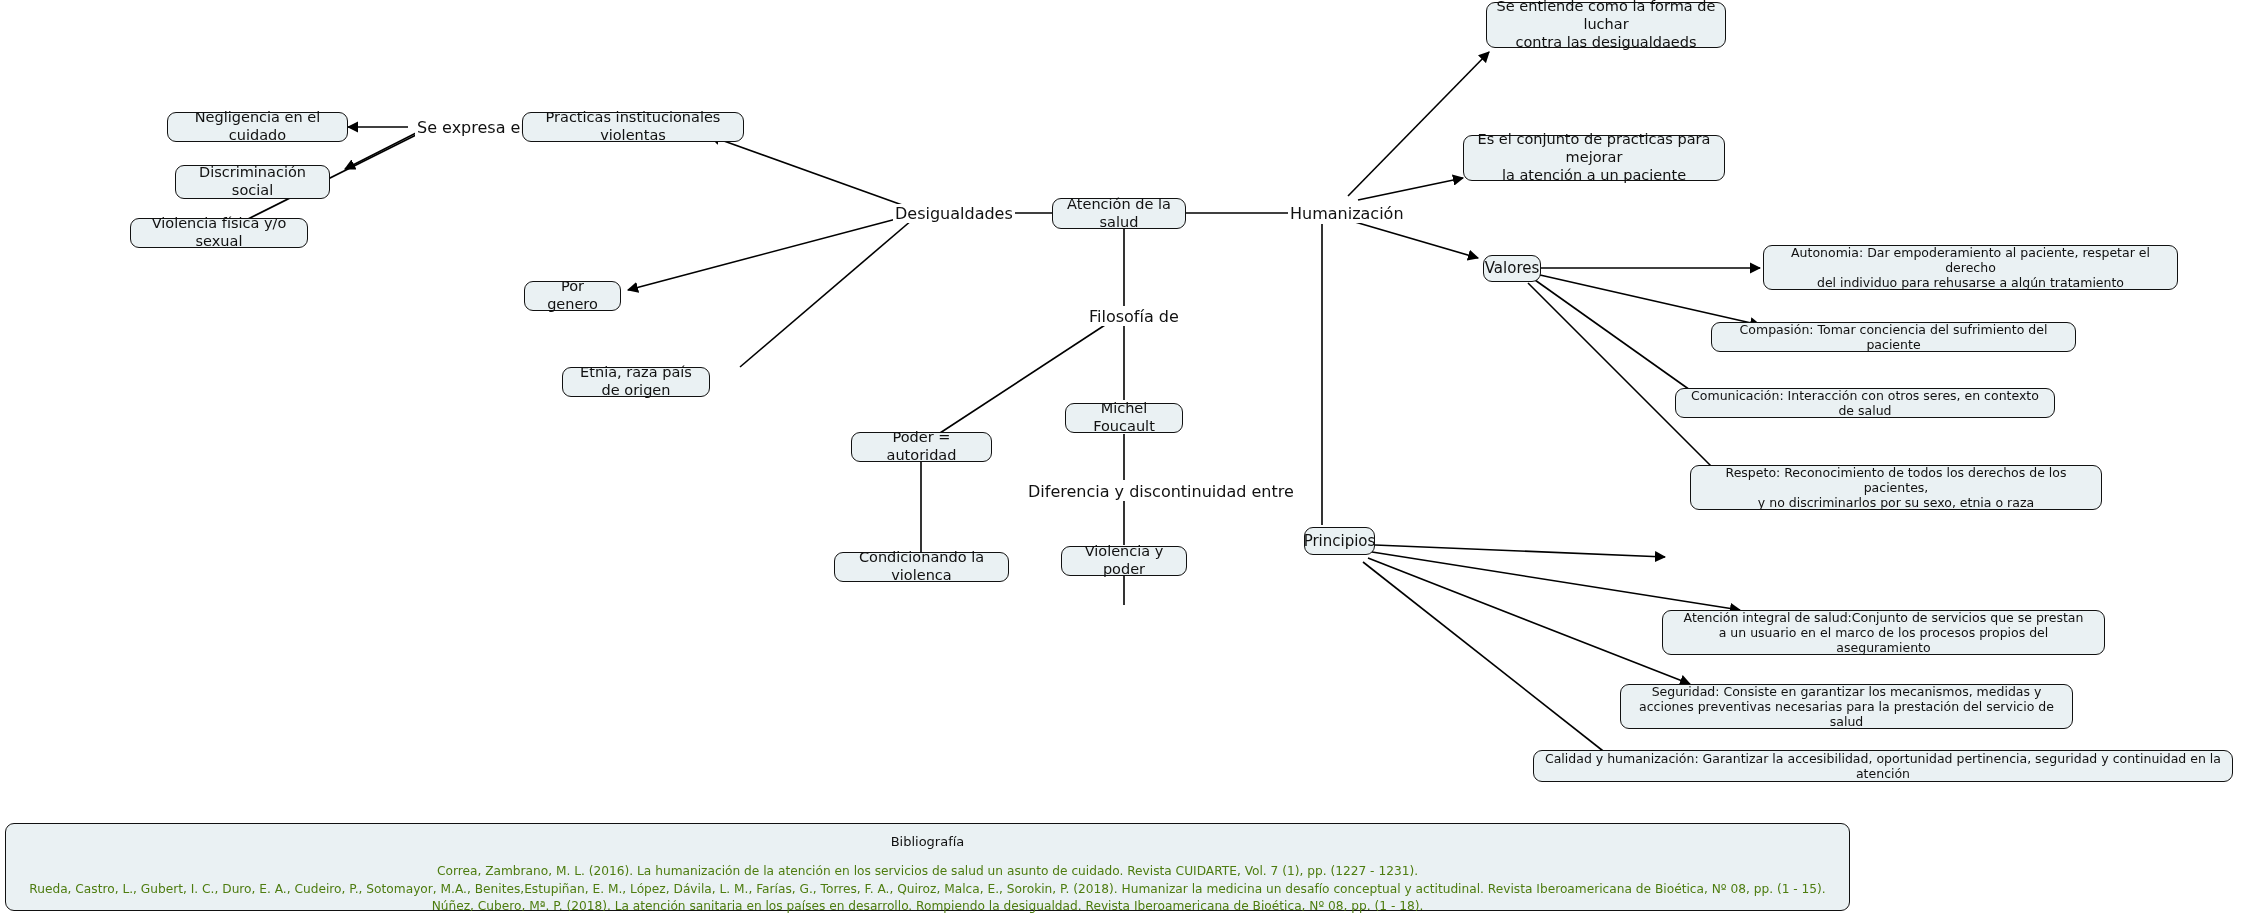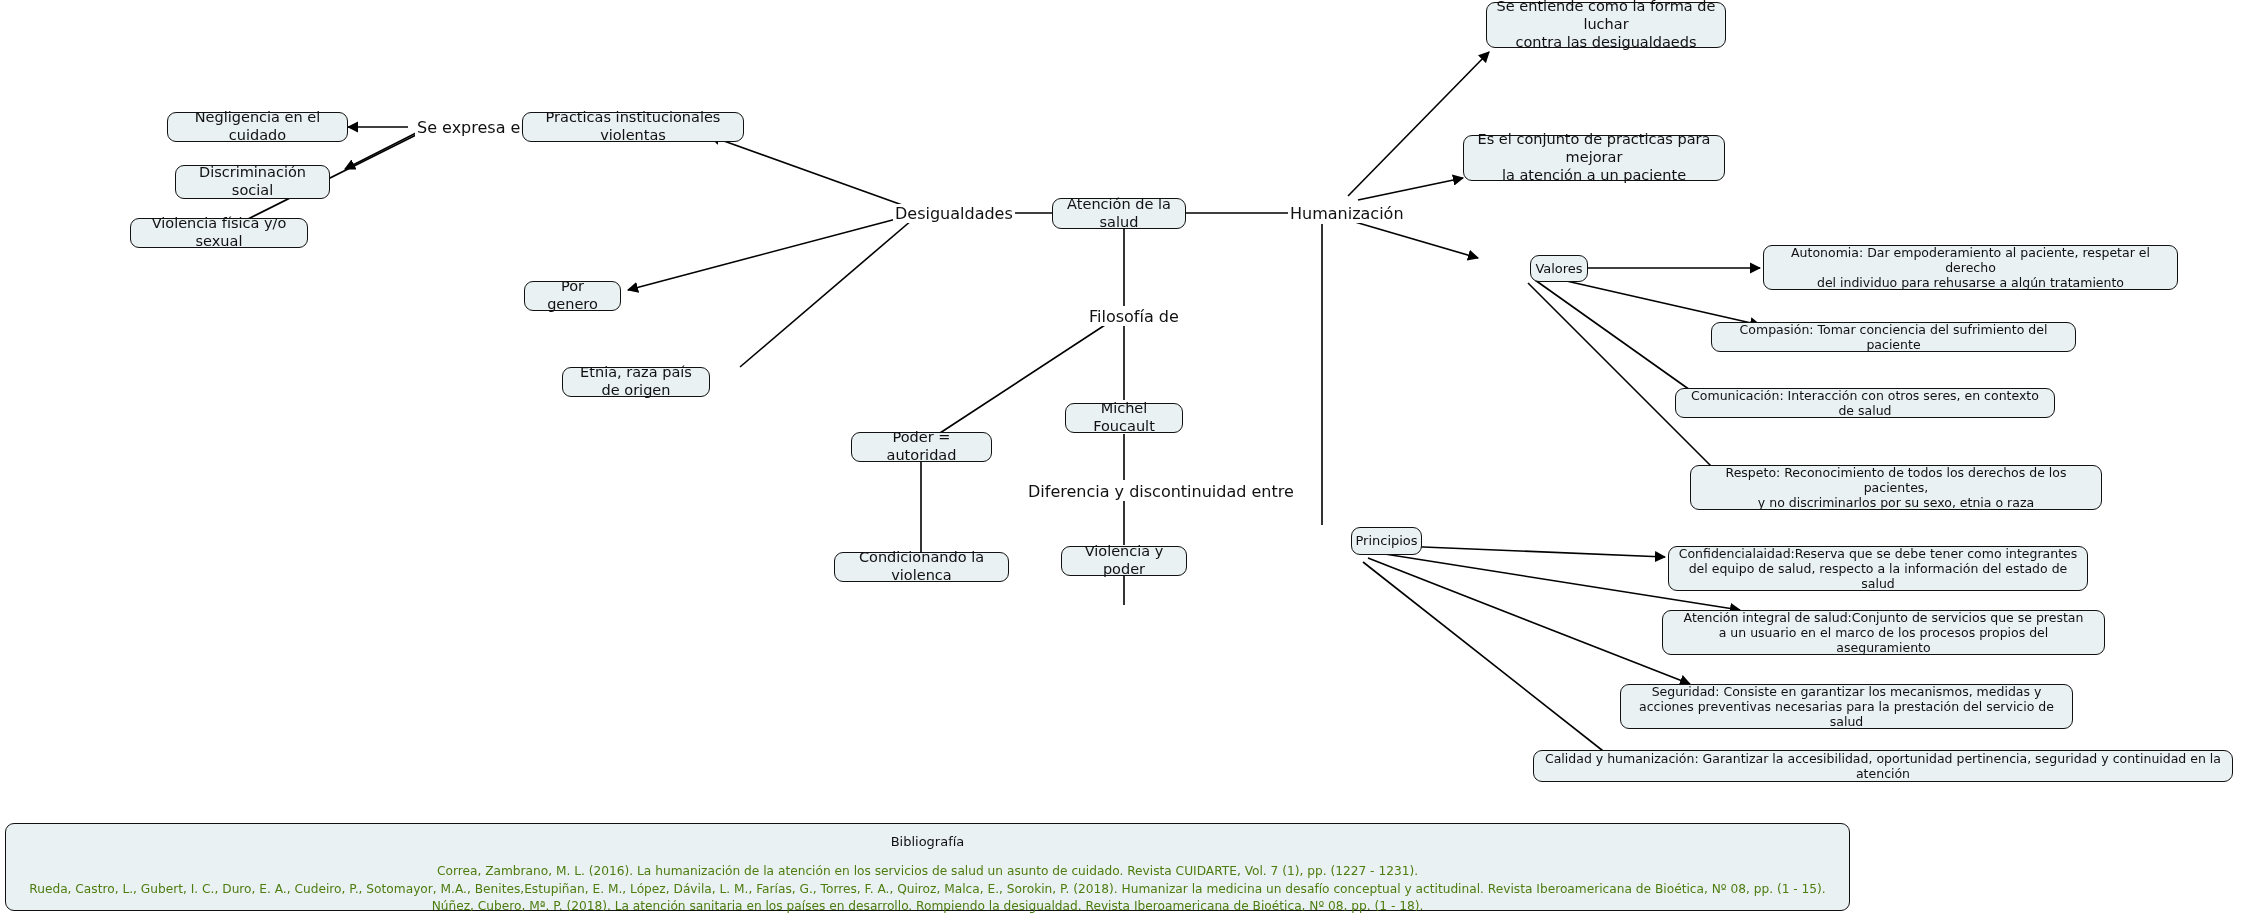--- a/index.html
+++ b/index.html
@@ -65,21 +65,21 @@
     font-size: 13px;
     margin-bottom: 14px;
     color: #111111;
   }
   .biblio-line {
     font-size: 12.2px;
     line-height: 1.45;
     color: #4d7c0f;
     white-space: nowrap;
   }
-  .n-small { font-size: 13px; margin-left: 47px; }
+  .n-small { font-size: 15px; }
   .n-tiny { font-size: 12.5px; }
 </style>
 </head>
 <body>
 
 <div id="canvas">
 
   <svg id="edges" viewBox="0 0 2260 917">
     <defs>
       <marker id="arrow" viewBox="0 0 10 10" refX="9" refY="5" markerWidth="7" markerHeight="7" orient="auto-start-reverse">
@@ -239,24 +239,20 @@
 
   <div class="node n-tiny" style="left:1690px; top:465px; width:412px; height:45px;">
     <span>Respeto: Reconocimiento de todos los derechos de los pacientes,
 y no discriminarlos por su sexo, etnia o raza</span>
   </div>
 
   <div class="node n-small" style="left:1304px; top:527px; width:71px; height:28px;">
     <span>Principios</span>
   </div>
 
-  <div class="node n-tiny" style="left:1668px; top:546px; width:420px; height:45px;">
-    <span>Confidencialaidad:Reserva que se debe tener como integrantes
-del equipo de salud, respecto a la información del estado de salud</span>
-  </div>
 
   <div class="node n-tiny" style="left:1662px; top:610px; width:443px; height:45px;">
     <span>Atención integral de salud:Conjunto de servicios que se prestan
 a un usuario en el marco de los procesos propios del aseguramiento</span>
   </div>
 
   <div class="node n-tiny" style="left:1620px; top:684px; width:453px; height:45px;">
     <span>Seguridad: Consiste en garantizar los mecanismos, medidas y
 acciones preventivas necesarias para la prestación del servicio de salud</span>
   </div>

